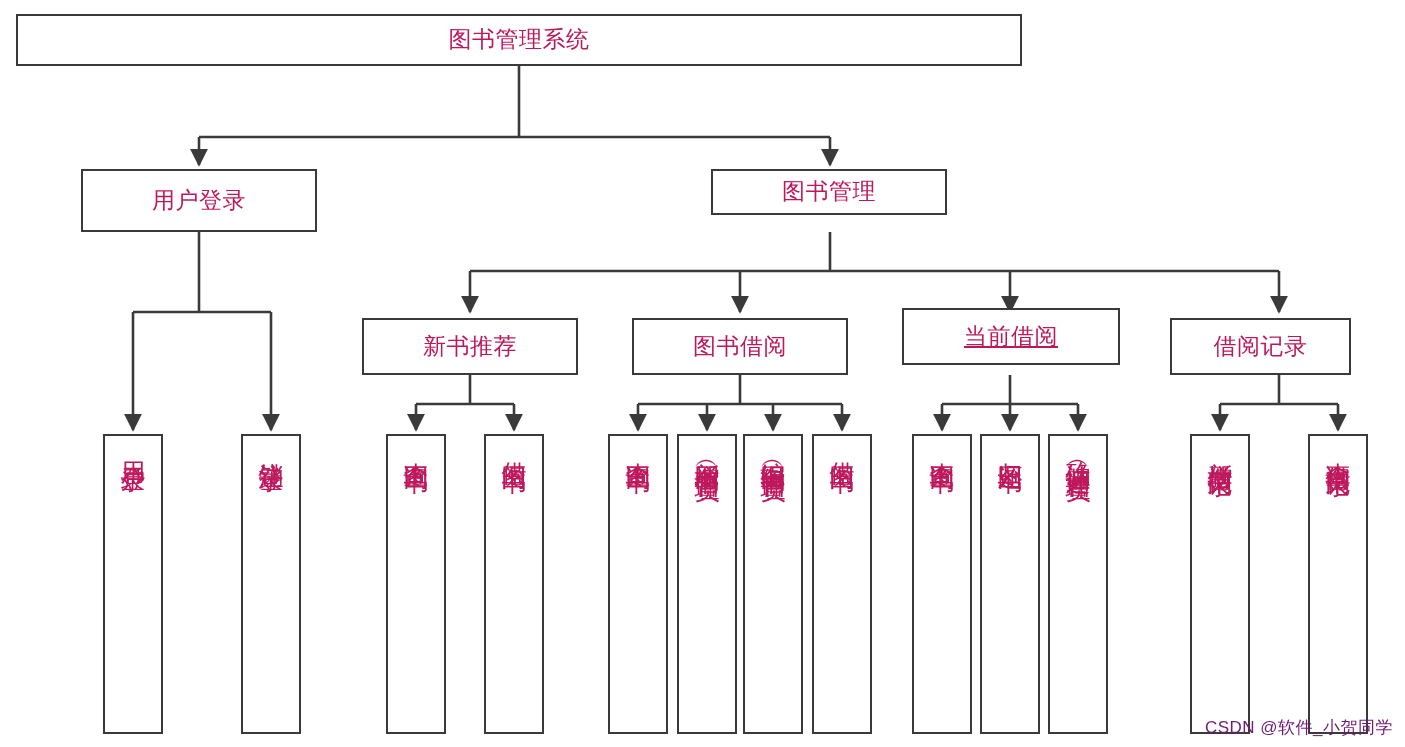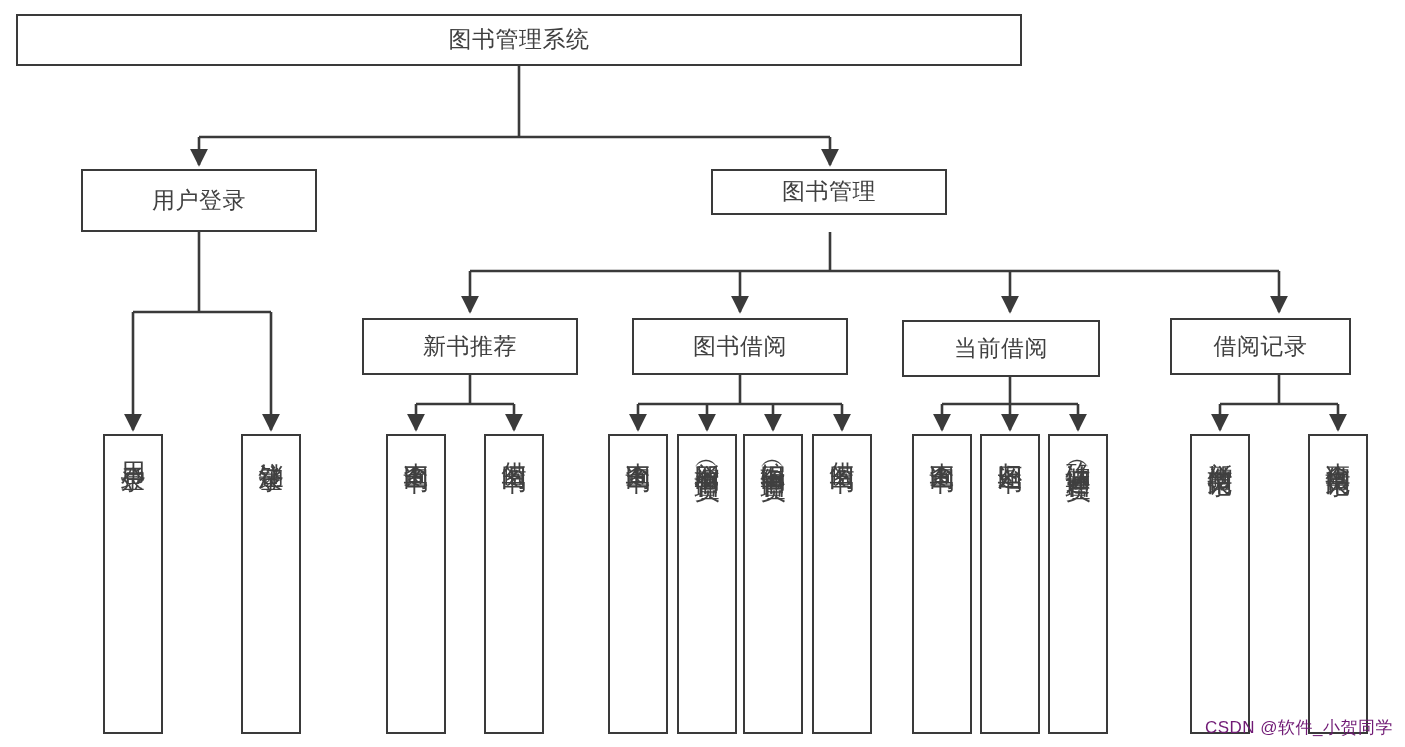--- a/index.html
+++ b/index.html
@@ -26,21 +26,21 @@
     pointer-events: none;
   }
   .node {
     position: absolute;
     box-sizing: border-box;
     border: 2.5px solid #3a3a3a;
     background: #ffffff;
     display: flex;
     align-items: center;
     justify-content: center;
-    color: #404040;
+    color: #be185d;
   }
   .node .label {
     display: block;
     text-align: center;
     line-height: 1.18;
     letter-spacing: 0.5px;
   }
   .node.horiz .label {
     writing-mode: horizontal-tb;
     font-size: 23px;
@@ -137,21 +137,21 @@
   <div class="node horiz" style="left:711px; top:169px; width:236px; height:46px;">
     <span class="label">图书管理</span>
   </div>
 
   <div class="node horiz" style="left:632px; top:318px; width:216px; height:57px;">
     <span class="label">图书借阅</span>
   </div>
   <div class="node horiz" style="left:362px; top:318px; width:216px; height:57px;">
     <span class="label">新书推荐</span>
   </div>
-  <div class="node horiz" style="left:902px; top:320px; width:198px; height:57px;">
+  <div class="node horiz" style="left:902px; top:308px; width:218px; height:57px;text-decoration:underline;">
     <span class="label">当前借阅</span>
   </div>
   <div class="node horiz" style="left:1170px; top:318px; width:181px; height:57px;">
     <span class="label">借阅记录</span>
   </div>
 
   <div class="node vert" style="left:103px; top:434px; width:60px; height:300px;">
     <span class="label">用户登录</span>
   </div>
   <div class="node vert" style="left:241px; top:434px; width:60px; height:300px;">

